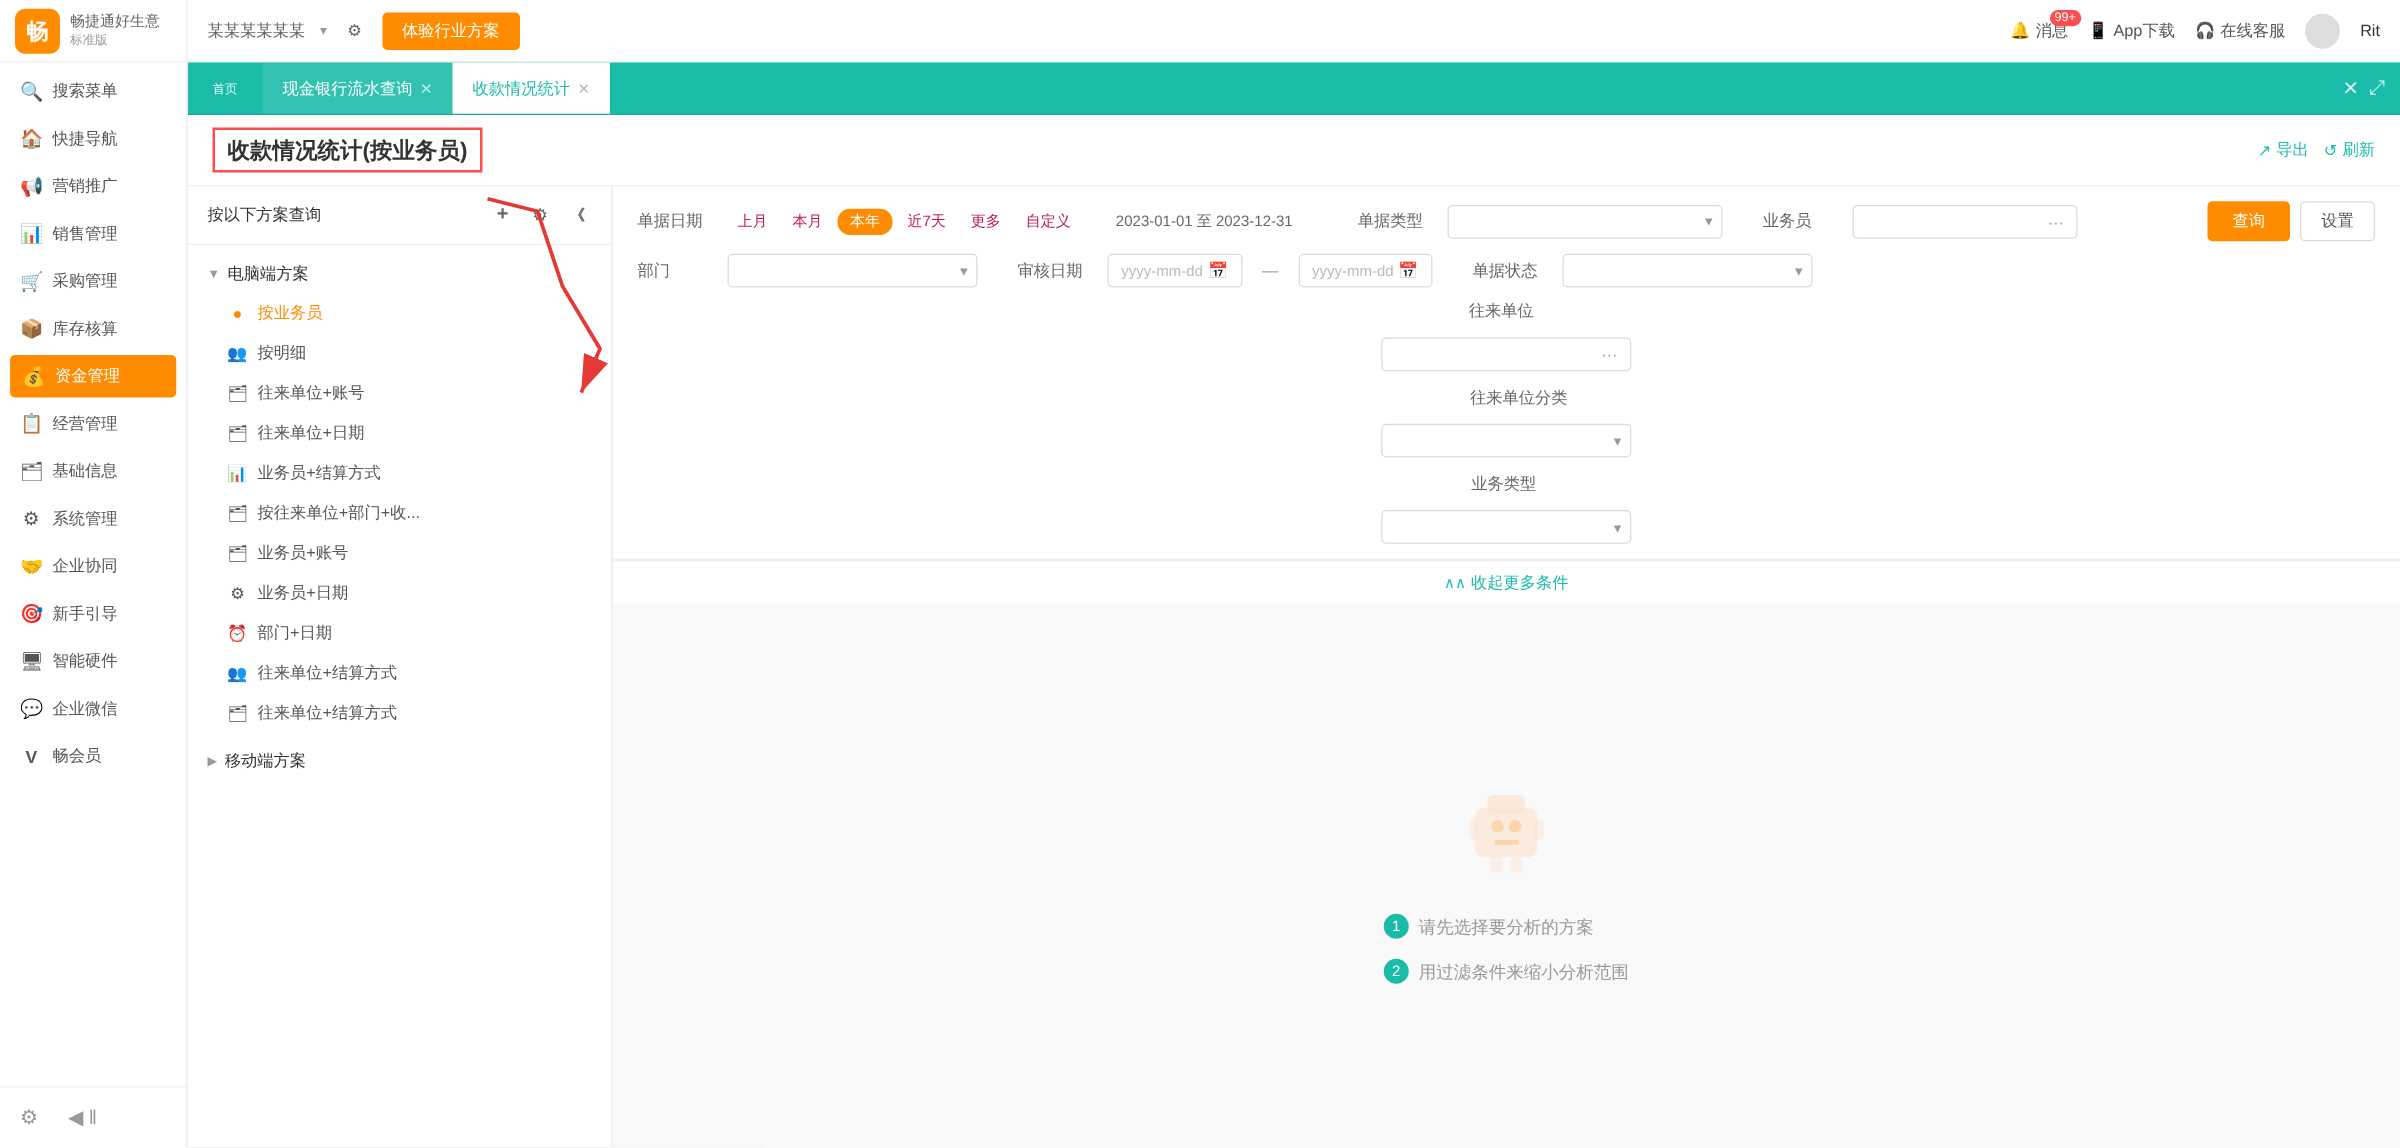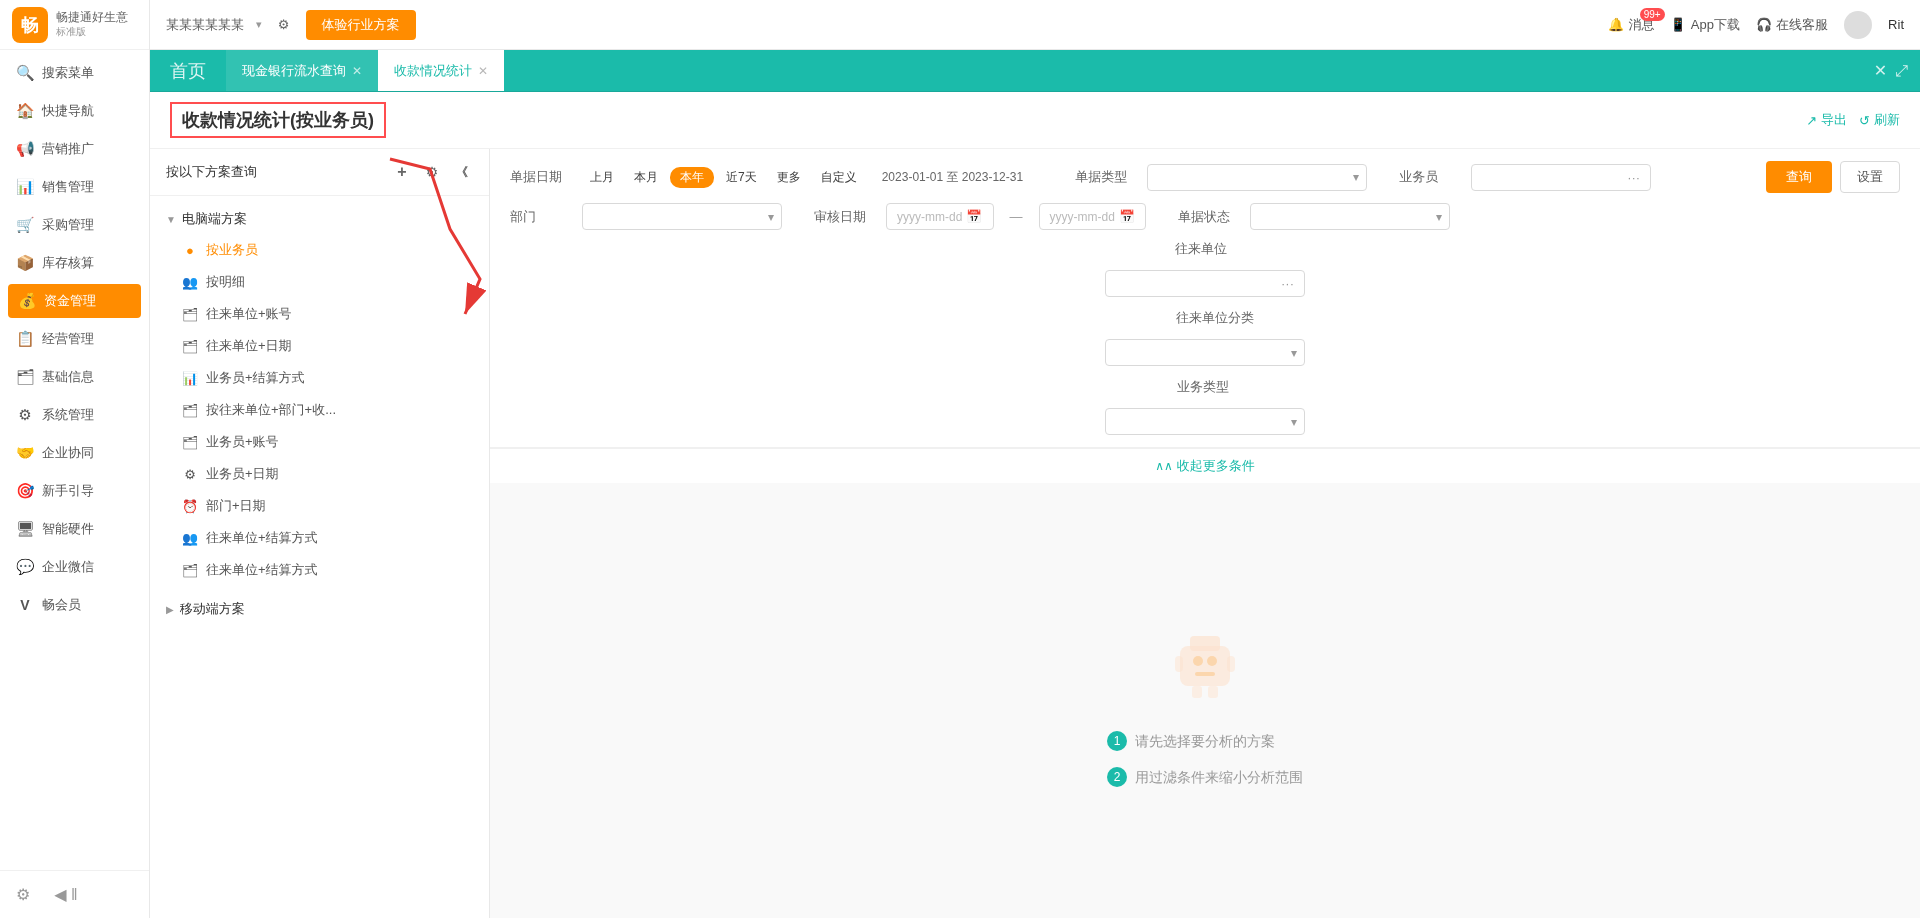--- a/index.html
+++ b/index.html
@@ -64,21 +64,21 @@
     .top-right-item { display: flex; align-items: center; gap: 4px; cursor: pointer; color: #555; font-size: 13px; }
     .user-avatar { width: 28px; height: 28px; background: #ddd; border-radius: 50%; }
 
     
     .tab-bar {
       height: 42px; background: #1bbbaa; display: flex; align-items: center;
       padding: 0 0; border-bottom: 1px solid #19a89a;
     }
     .tab-home {
       padding: 0 20px; height: 100%; display: flex; align-items: center;
-      color: white; font-size: 18px; cursor: pointer; opacity: 0.85;
+      color: white; font-size: 10px; cursor: pointer; opacity: 0.85;
     }
     .tab-item {
       padding: 0 16px; height: 100%; display: flex; align-items: center;
       color: white; font-size: 13px; cursor: pointer; gap: 6px;
       background: rgba(255,255,255,0.1);
     }
     .tab-item.active {
       background: #fff; color: #1bbbaa; font-weight: 500;
     }
     .tab-close { font-size: 12px; opacity: 0.7; cursor: pointer; }
@@ -146,23 +146,23 @@
     .filter-area {
       background: #fff; padding: 12px 20px;
       border-bottom: 1px solid #f0f0f0;
     }
     .filter-row {
       display: flex; align-items: center; gap: 12px; margin-bottom: 10px; flex-wrap: nowrap;
     }
     .filter-row:last-child { margin-bottom: 0; flex-direction: column; }
     .filter-label { color: #666; font-size: 13px; white-space: nowrap; min-width: 60px; }
     .filter-date-tabs { display: flex; gap: 4px; align-items: center; }
-    .date-tab { padding: 2px 8px; font-size: 12px; cursor: pointer; color: #404040; border-radius: 2px; }
+    .date-tab { padding: 2px 8px; font-size: 12px; cursor: pointer; color: #be185d; border-radius: 2px; }
     .date-tab.active { background: #ff8c00; color: white; border-radius: 10px; padding: 2px 10px; }
-    .date-range { font-size: 12px; color: #666; margin-left: 5px; }
+    .date-range { font-size: 12px; color: #666; margin-left: 16px; }
     .filter-select {
       border: 1px solid #d9d9d9; border-radius: 4px; padding: 5px 28px 5px 10px;
       font-size: 13px; color: #333; min-width: 200px; cursor: pointer;
       background: #fff; appearance: none; position: relative;
     }
     .filter-select-wrap {
       position: relative; display: inline-block;
     }
     .filter-select-wrap::after {
       content: "▾"; position: absolute; right: 8px; top: 50%; transform: translateY(-50%);

